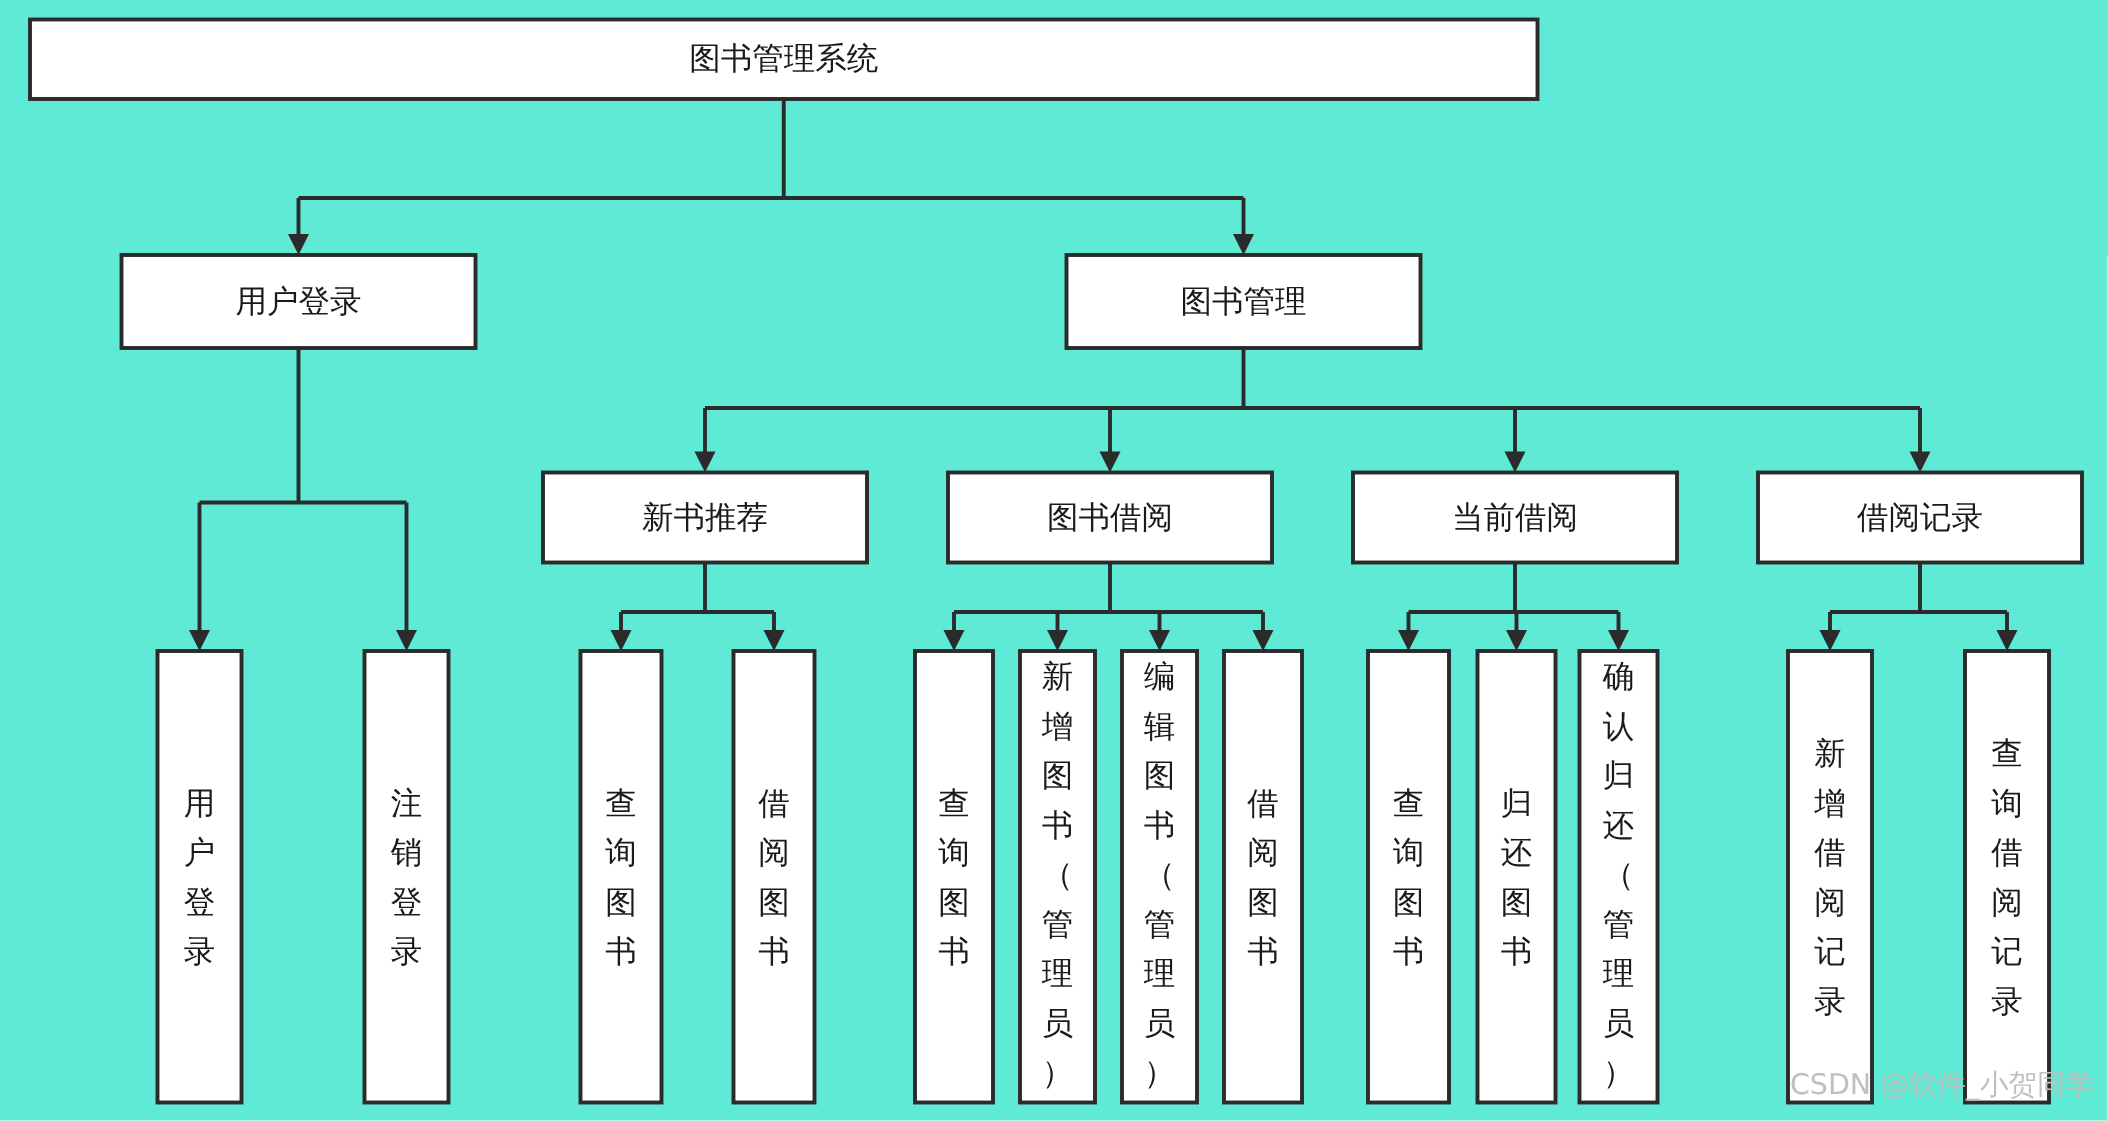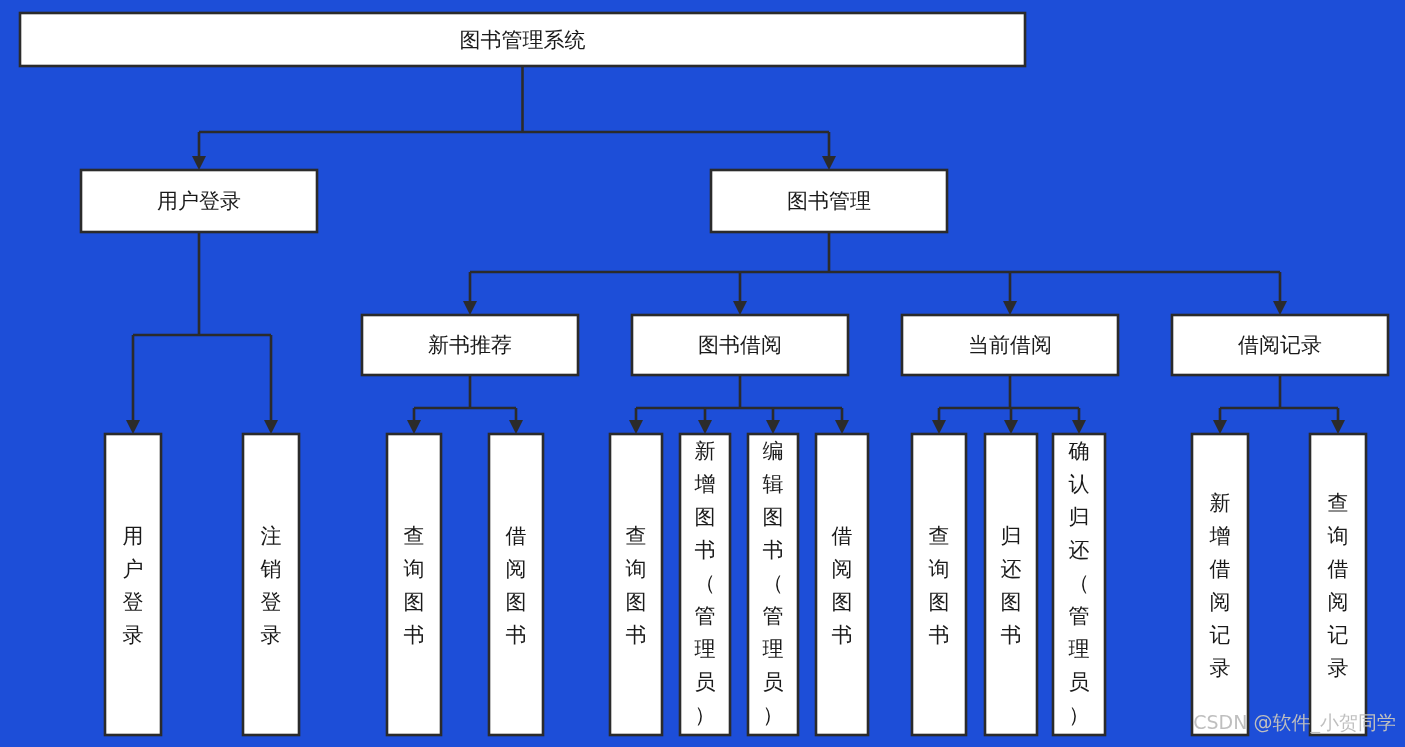--- a/index.html
+++ b/index.html
@@ -11,21 +11,21 @@
   body {
     width: 1405px;
     height: 747px;
     overflow: hidden;
     font-family: "DejaVu Sans", "Liberation Sans", sans-serif;
   }
   #diagram-root {
     position: relative;
     width: 1405px;
     height: 747px;
-    background: #1d4ed8;
+    background: #5eead4;
   }
   svg#diagram-svg {
     position: absolute;
     top: 0;
     left: 0;
     width: 1405px;
     height: 747px;
     display: block;
   }
   .node-rect {

